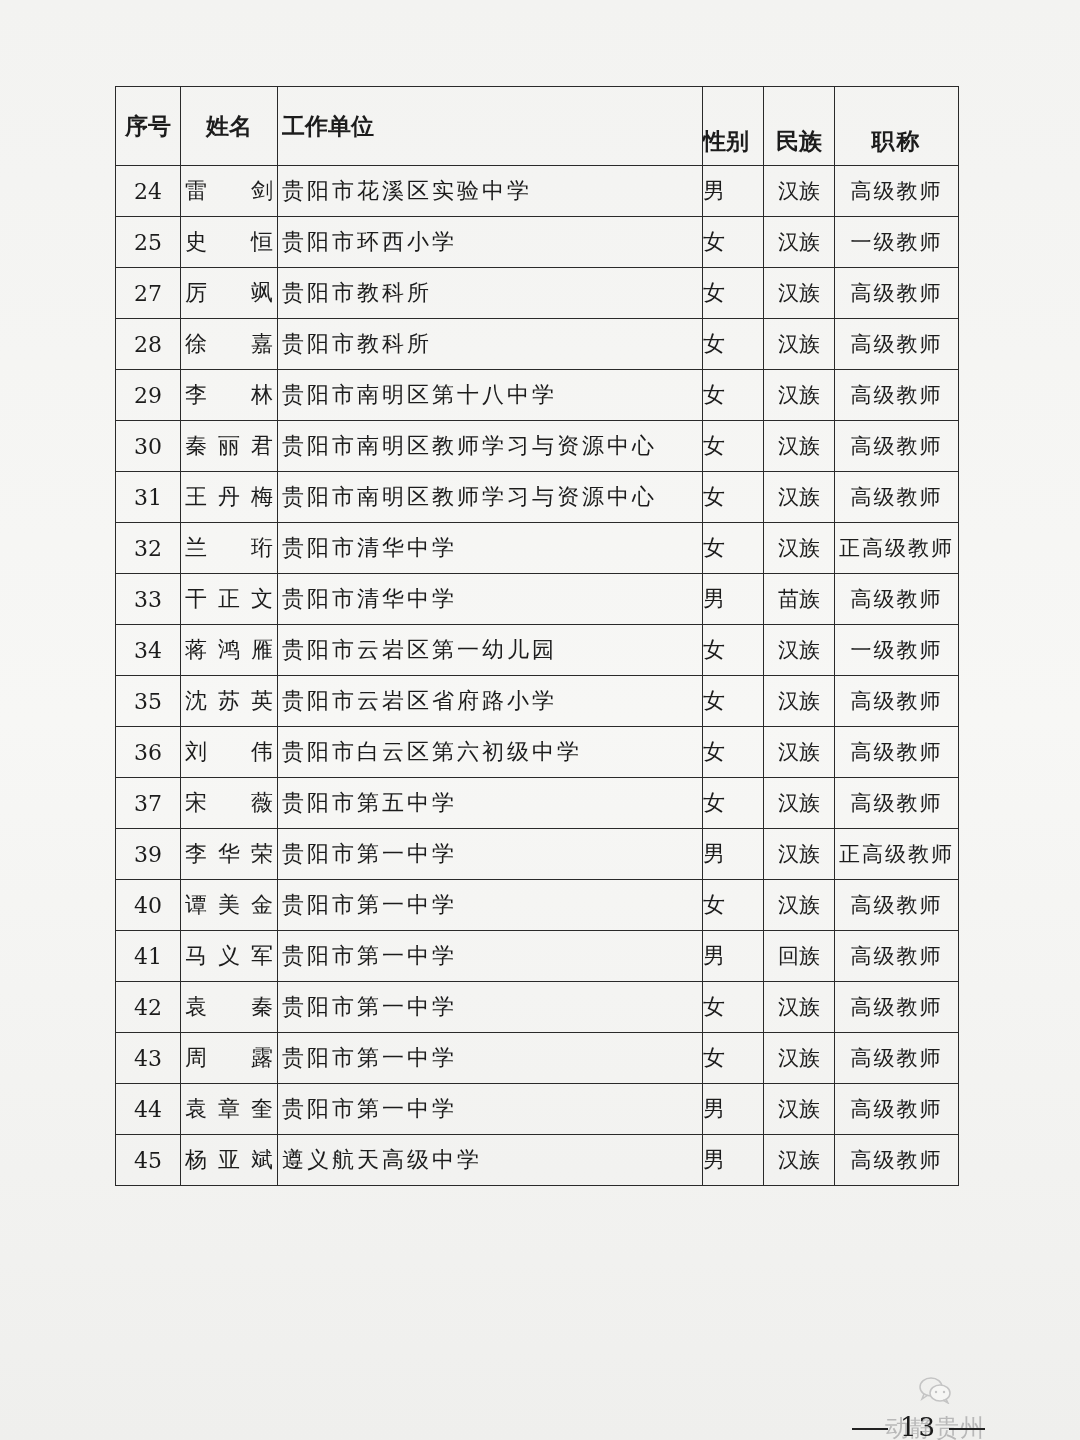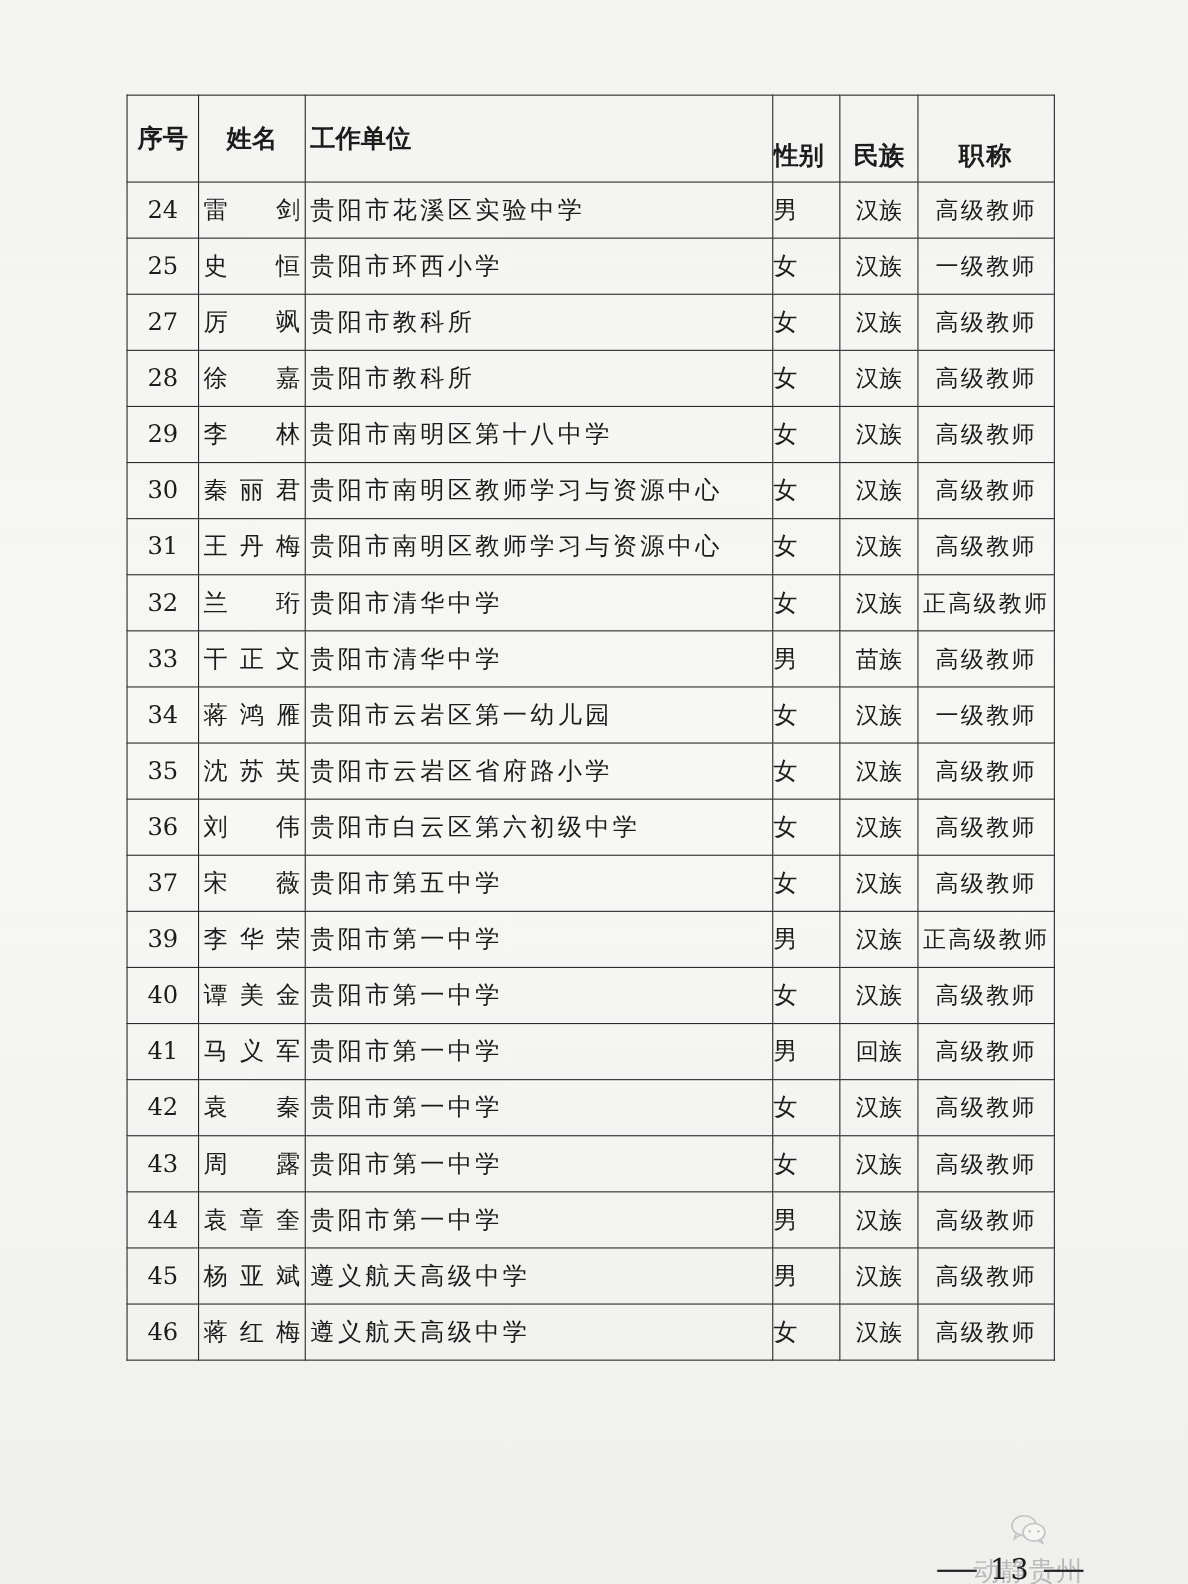--- a/index.html
+++ b/index.html
@@ -253,28 +253,20 @@
         <td class="c-unit">贵阳市第一中学</td>
         <td class="c-sex">男</td>
         <td class="c-eth">汉族</td>
         <td class="c-title">高级教师</td>
       </tr>
       <tr>
         <td class="c-no">45</td>
         <td class="c-name">杨亚斌</td>
         <td class="c-unit">遵义航天高级中学</td>
         <td class="c-sex">男</td>
-        <td class="c-eth">汉族</td>
-        <td class="c-title">高级教师</td>
-      </tr>
-      <tr>
-        <td class="c-no">46</td>
-        <td class="c-name">蒋红梅</td>
-        <td class="c-unit">遵义航天高级中学</td>
-        <td class="c-sex">女</td>
         <td class="c-eth">汉族</td>
         <td class="c-title">高级教师</td>
       </tr>
     </tbody>
   </table>
 
   <div class="watermark">
     <span>
       <svg width="34" height="28" viewBox="0 0 34 28">
         <ellipse cx="13" cy="11" rx="11" ry="9" fill="none" stroke="#c4c4c4" stroke-width="1.5"></ellipse>

